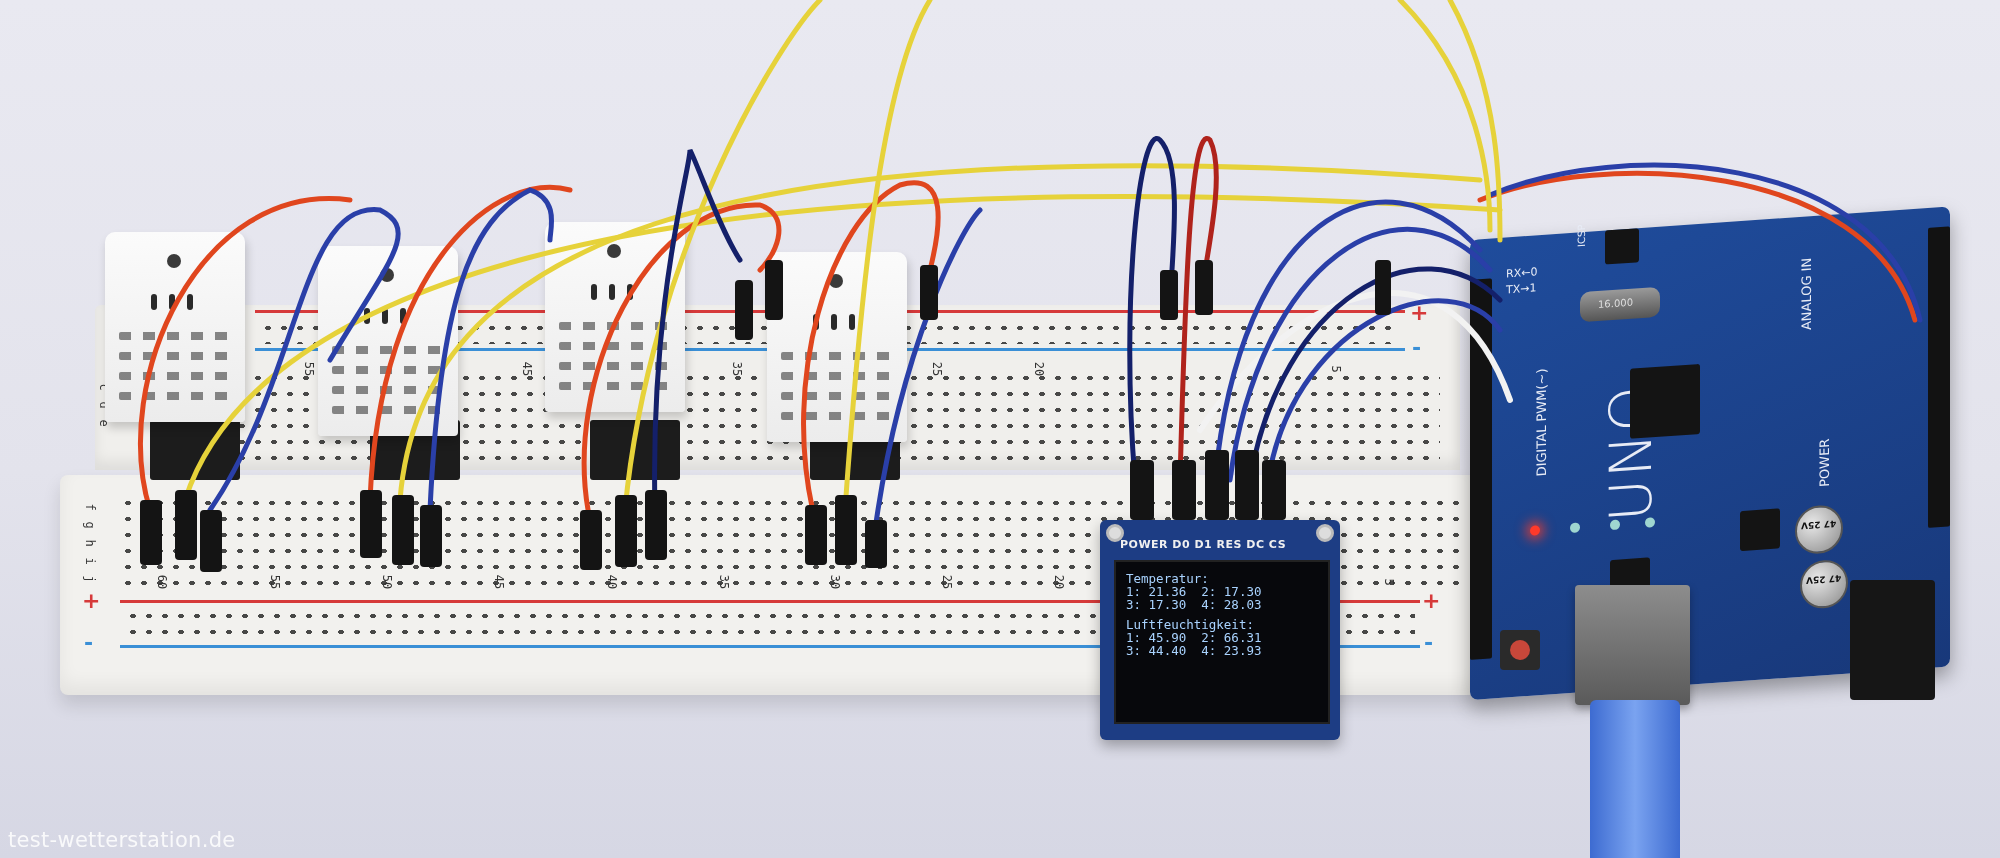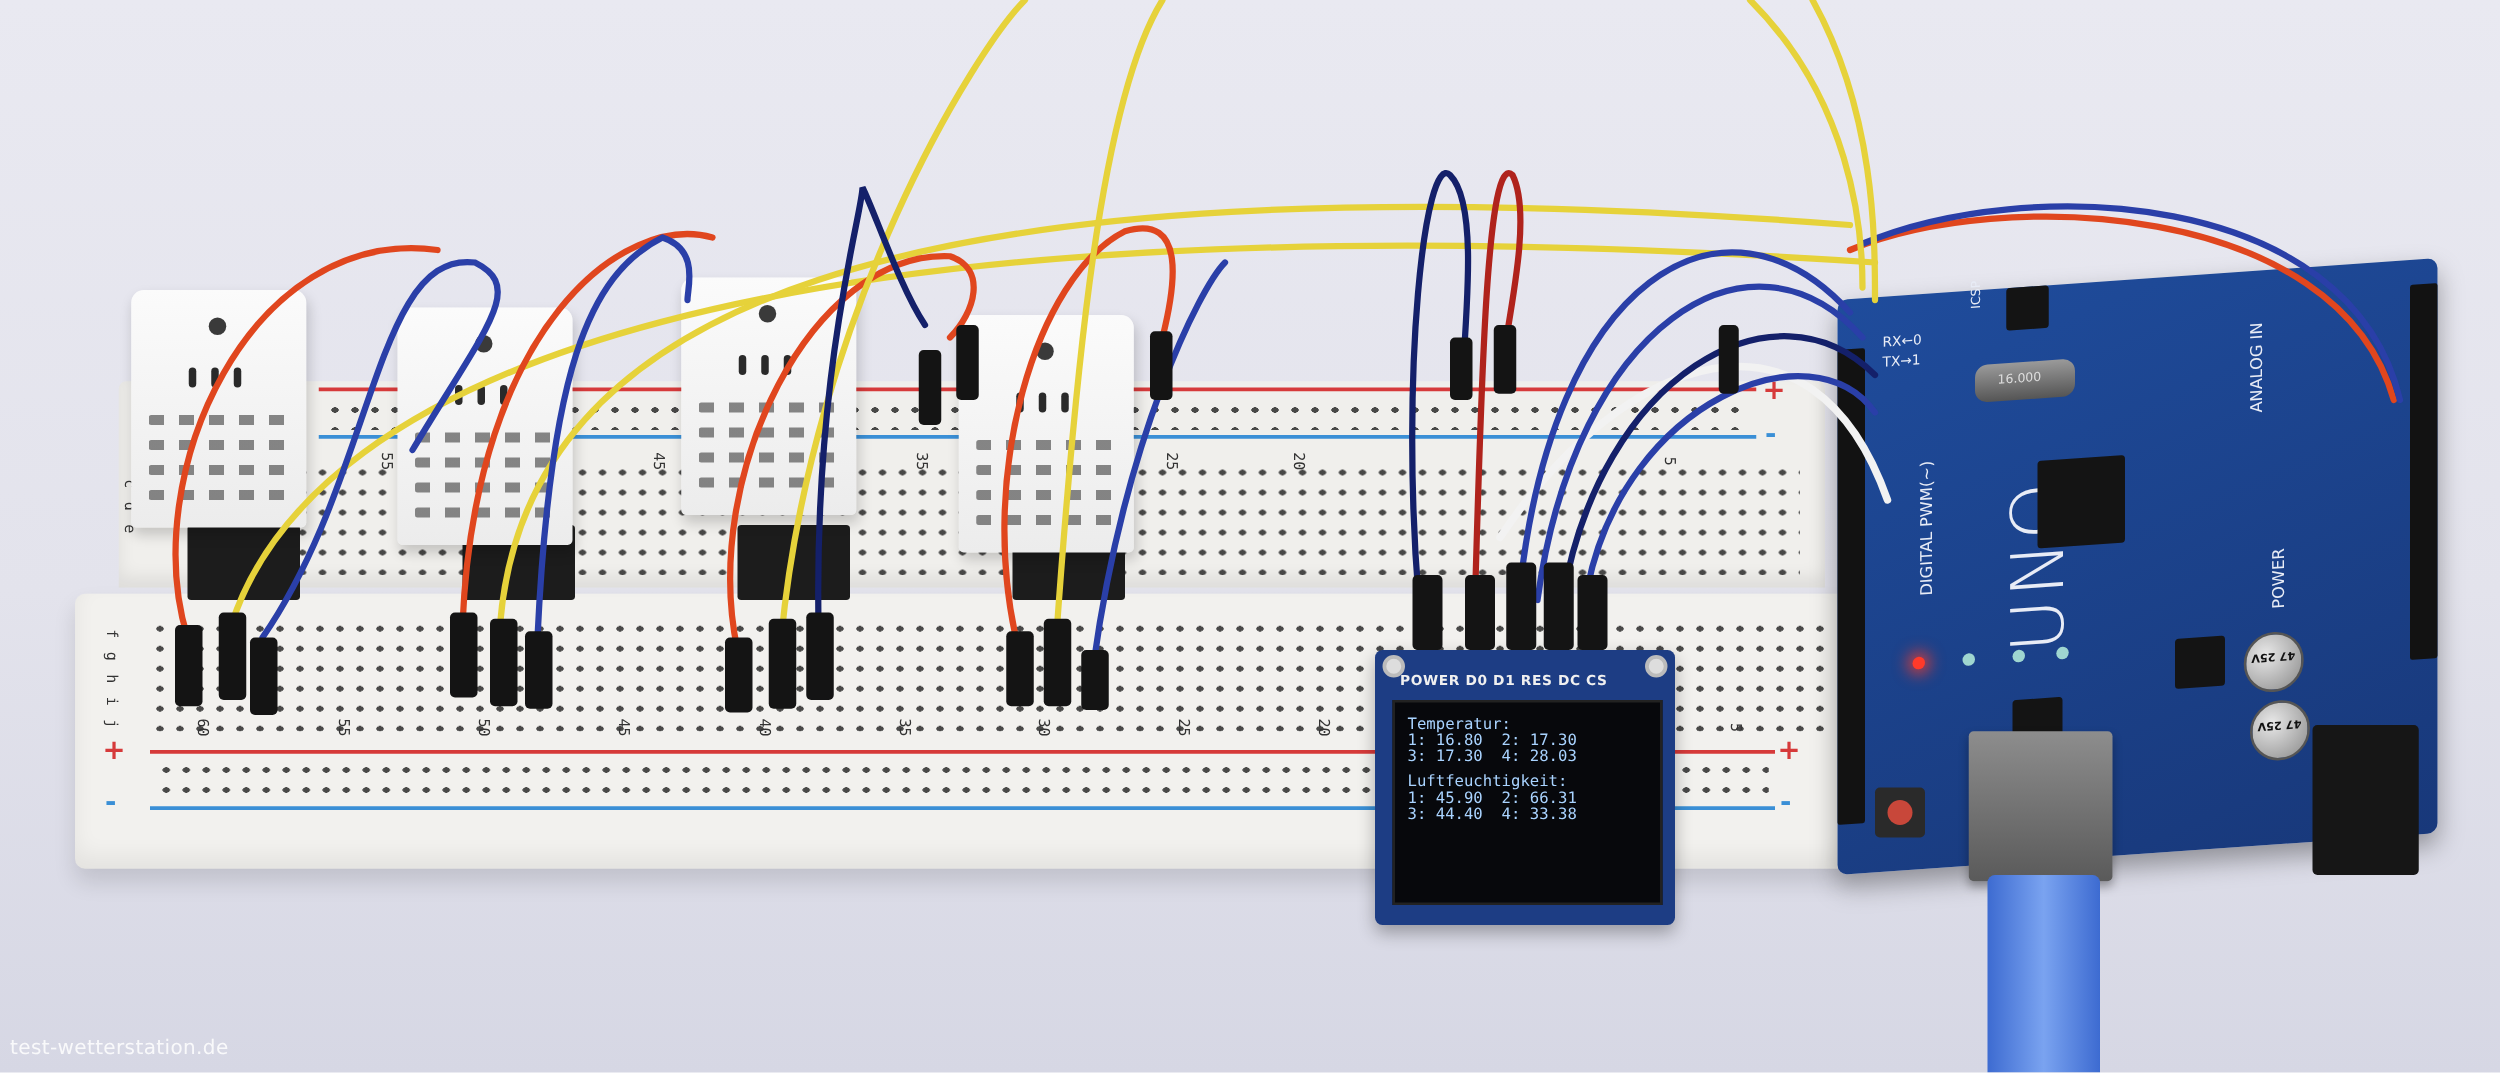--- a/index.html
+++ b/index.html
@@ -40,21 +40,21 @@
   .header-strip { position:absolute; background:#121212; border-radius:2px; }
   .led { position:absolute; width:10px; height:10px; border-radius:50%; }
   .usb { left:1575px; top:585px; width:115px; height:120px; background:linear-gradient(180deg,#8d8d8d,#5a5a5a); border-radius:4px; box-shadow: 0 4px 8px rgba(0,0,0,0.3); }
   .usb-cable { left:1590px; top:700px; width:90px; height:158px; background:linear-gradient(90deg,#3d6bd1,#7aa3f0,#3d6bd1); border-radius:6px 6px 0 0; }
   .dc-jack { left:1850px; top:580px; width:85px; height:120px; background:#161616; border-radius:4px; }
   .reset-btn { left:1500px; top:630px; width:40px; height:40px; background:#2a2a2a; border-radius:4px; }
   .reset-btn::after { content:""; position:absolute; left:10px; top:10px; width:20px; height:20px; background:#c8473a; border-radius:50%; }
   .cap { position:absolute; width:44px; height:44px; border-radius:50%; background:radial-gradient(circle at 35% 35%, #e8e8e8, #8a8a8a); border:2px solid #555; }
   .cap span { position:absolute; left:4px; top:12px; font-size:9px; color:#111; font-weight:bold; transform: rotate(180deg); }
 
-  .watermark { left:8px; top:828px; font-size:16px; color:#ffffff; opacity:0.85; letter-spacing:0.3px;text-align:right; }
+  .watermark { left:8px; top:828px; font-size:21px; color:#ffffff; opacity:0.85; letter-spacing:0.3px;text-align:right; }
 </style>
 </head>
 <body>
 
 <div id="scene">
 
   <div class="abs bb-bottom"></div>
   <div class="abs bb-top"></div>
 
   <div class="rail-line" style="left:255px;top:310px;width:1150px;background:#d63a3a;"></div>
@@ -187,25 +187,25 @@
   <div class="abs usb"></div>
   <div class="abs usb-cable"></div>
   <div class="abs dc-jack"></div>
 
   <div class="abs oled-pcb">
     <div class="mount-hole" style="left:6px;top:4px;"></div>
     <div class="mount-hole" style="right:6px;top:4px;"></div>
     <div class="oled-pins-label">POWER D0 D1 RES DC CS</div>
     <div class="oled-screen">
       <div class="oled-text" style="top:10px;">Temperatur:</div>
-      <div class="oled-text" style="top:23px;">1: 16.80  2: 17.30</div>
+      <div class="oled-text" style="top:23px;">1: 21.36  2: 17.30</div>
       <div class="oled-text" style="top:36px;">3: 17.30  4: 28.03</div>
       <div class="oled-text" style="top:56px;">Luftfeuchtigkeit:</div>
       <div class="oled-text" style="top:69px;">1: 45.90  2: 66.31</div>
-      <div class="oled-text" style="top:82px;">3: 44.40  4: 33.38</div>
+      <div class="oled-text" style="top:82px;">3: 44.40  4: 23.93</div>
     </div>
   </div>
 
   <svg class="abs" style="left:0;top:0;" width="2000" height="858">
     <g fill="none" stroke-linecap="round" stroke-width="5">
 
       <path d="M150 510 C 110 380, 200 180, 350 200" stroke="#e0461e"></path>
       <path d="M185 500 C 250 300, 600 150, 1500 210" stroke="#e6d23a"></path>
       <path d="M210 510 C 300 380, 300 200, 380 210 C 420 230, 390 260, 330 360" stroke="#2a3fa8"></path>
 

